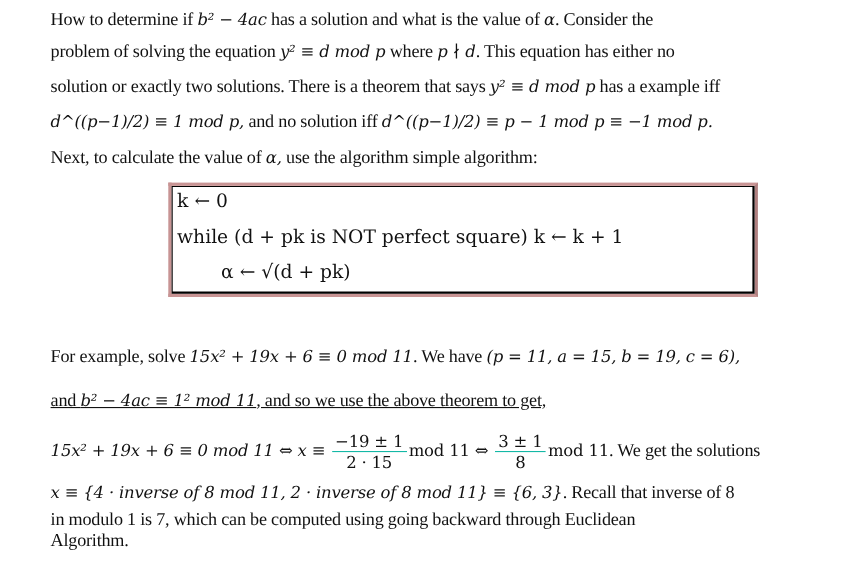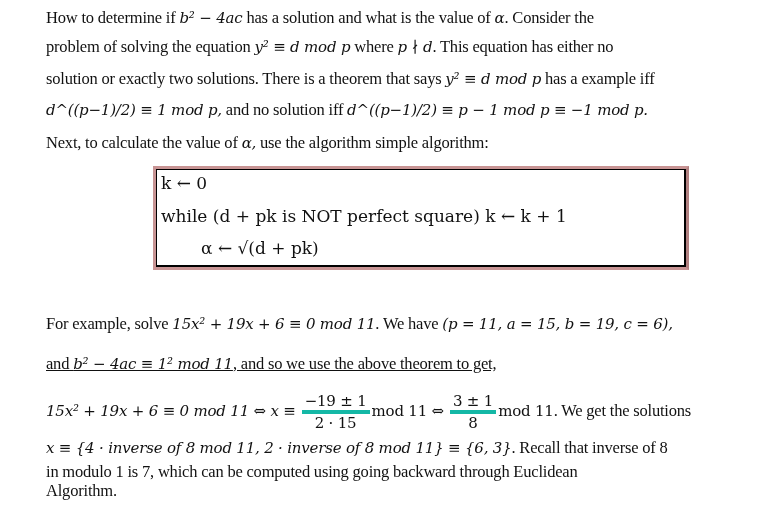--- a/index.html
+++ b/index.html
@@ -7,21 +7,21 @@
          font-family:"Liberation Serif","DejaVu Serif",serif; color:#111; }
   .line { position:absolute; left:46px; font-size:16.5px; white-space:nowrap; letter-spacing:-0.2px; }
   .m { font-style:italic; font-family:"DejaVu Serif","Liberation Serif",serif; font-size:15px; }
   .r { font-style:normal; font-family:"DejaVu Serif","Liberation Serif",serif; font-size:15px; }
   .box-outer { position:absolute; left:153px; top:166px; width:536px; height:104px;
                border:3px solid #c89494; border-right-color:#b08080; box-sizing:border-box; }
   .box-inner { position:absolute; left:0; top:0; right:0; bottom:0; border:1px solid #000;
                border-right:2px solid #000; border-bottom:2px solid #000; }
   .algo { position:absolute; left:4px; font-family:"DejaVu Serif","Liberation Serif",serif; font-size:17px; white-space:nowrap; }
   .frac { display:inline-block; vertical-align:middle; text-align:center; margin:0 2px; }
-  .frac .num { display:block; padding:0 3px; border-bottom:4px solid #14b8a6; }
+  .frac .num { display:block; padding:0 3px; border-bottom:1px solid #14b8a6; }
   .frac .den { display:block; padding:0 3px; }
 </style>
 </head>
 <body>
 
 <div class="line" style="top:8px;">
   <span>How to determine if </span><span class="m">b² − 4ac</span><span> has a solution and what is the value of </span><span class="m">α</span><span>. Consider the</span>
 </div>
 
 <div class="line" style="top:37px;">

